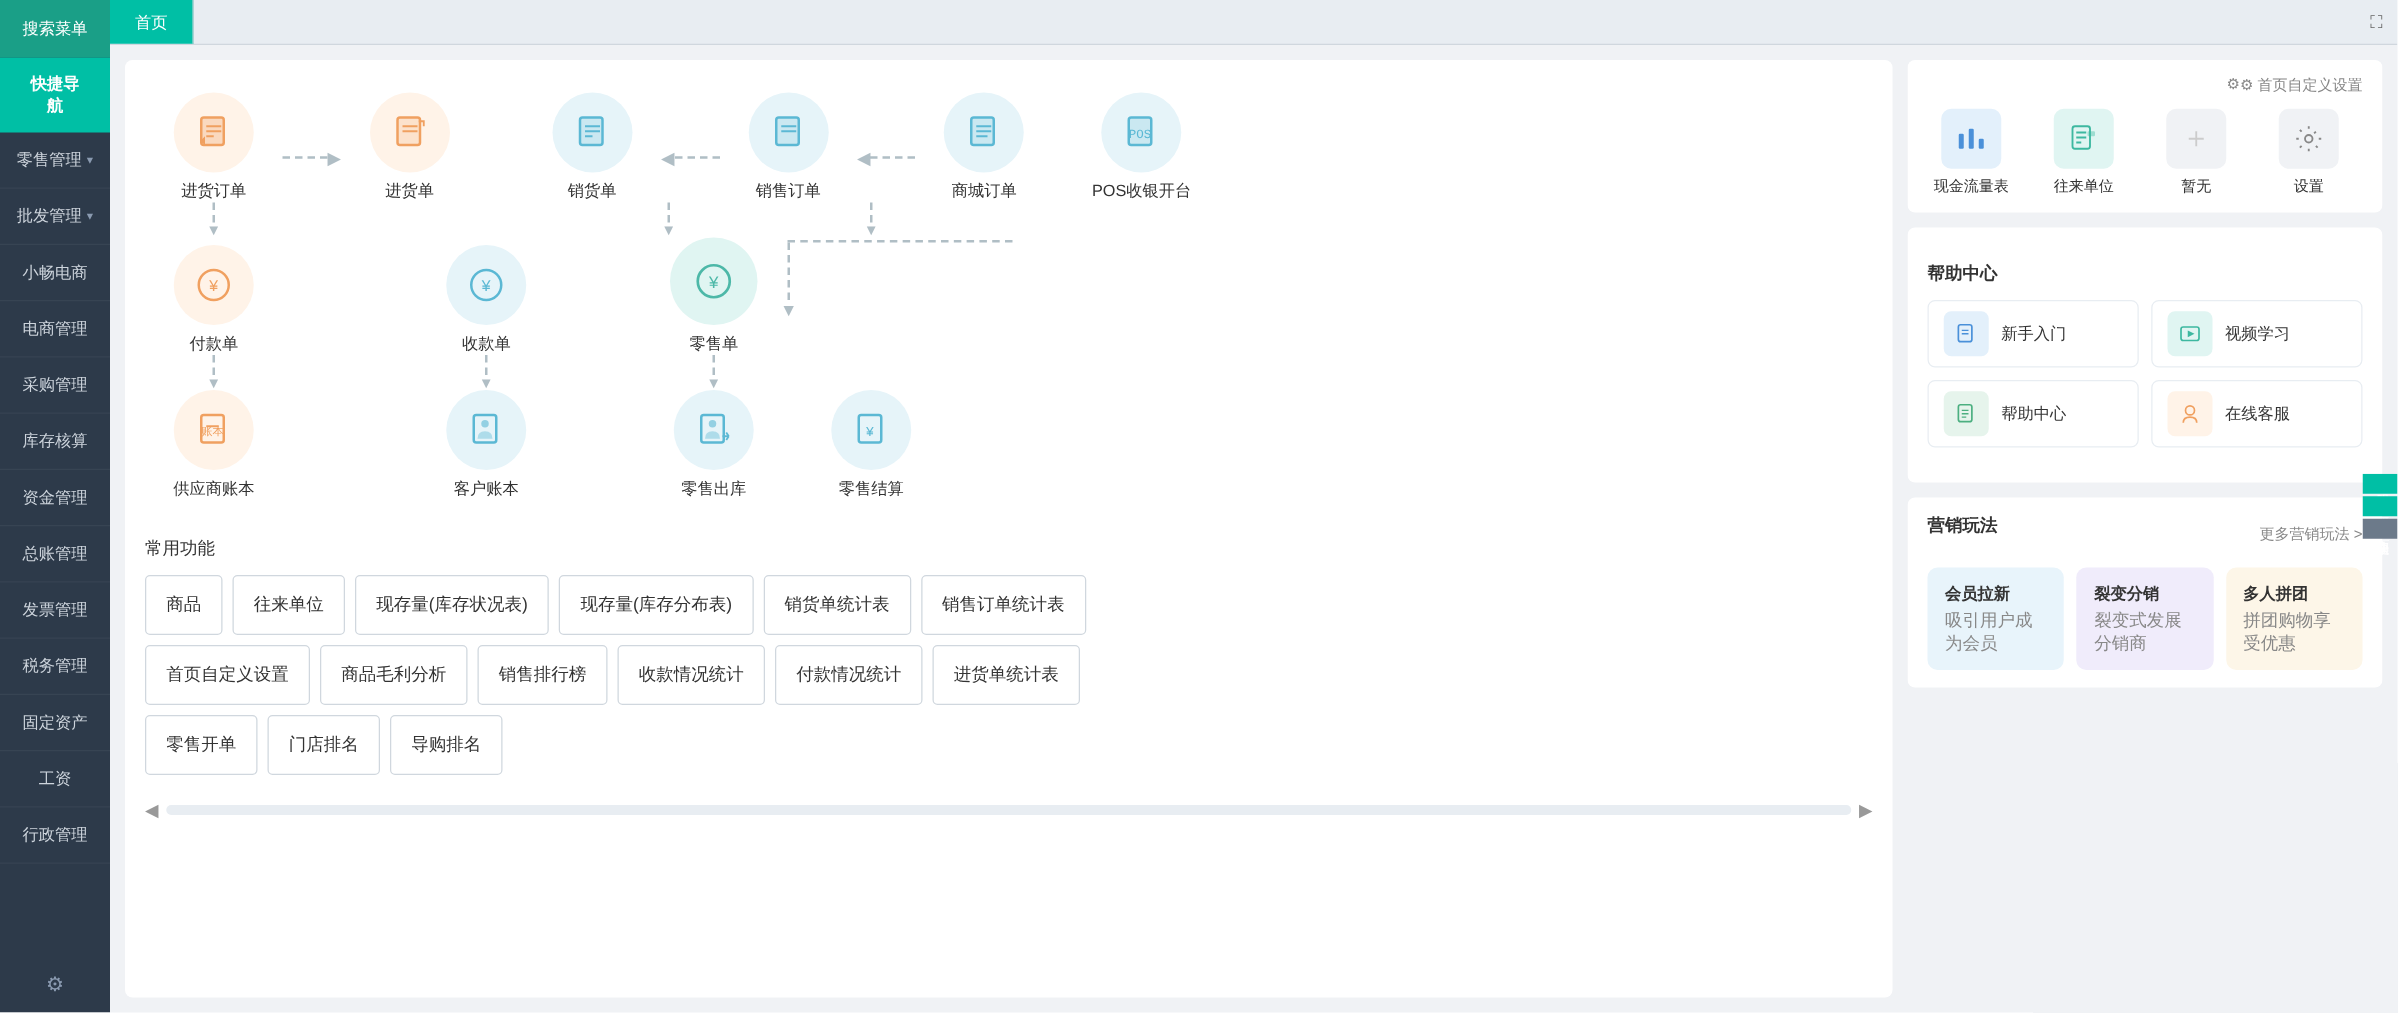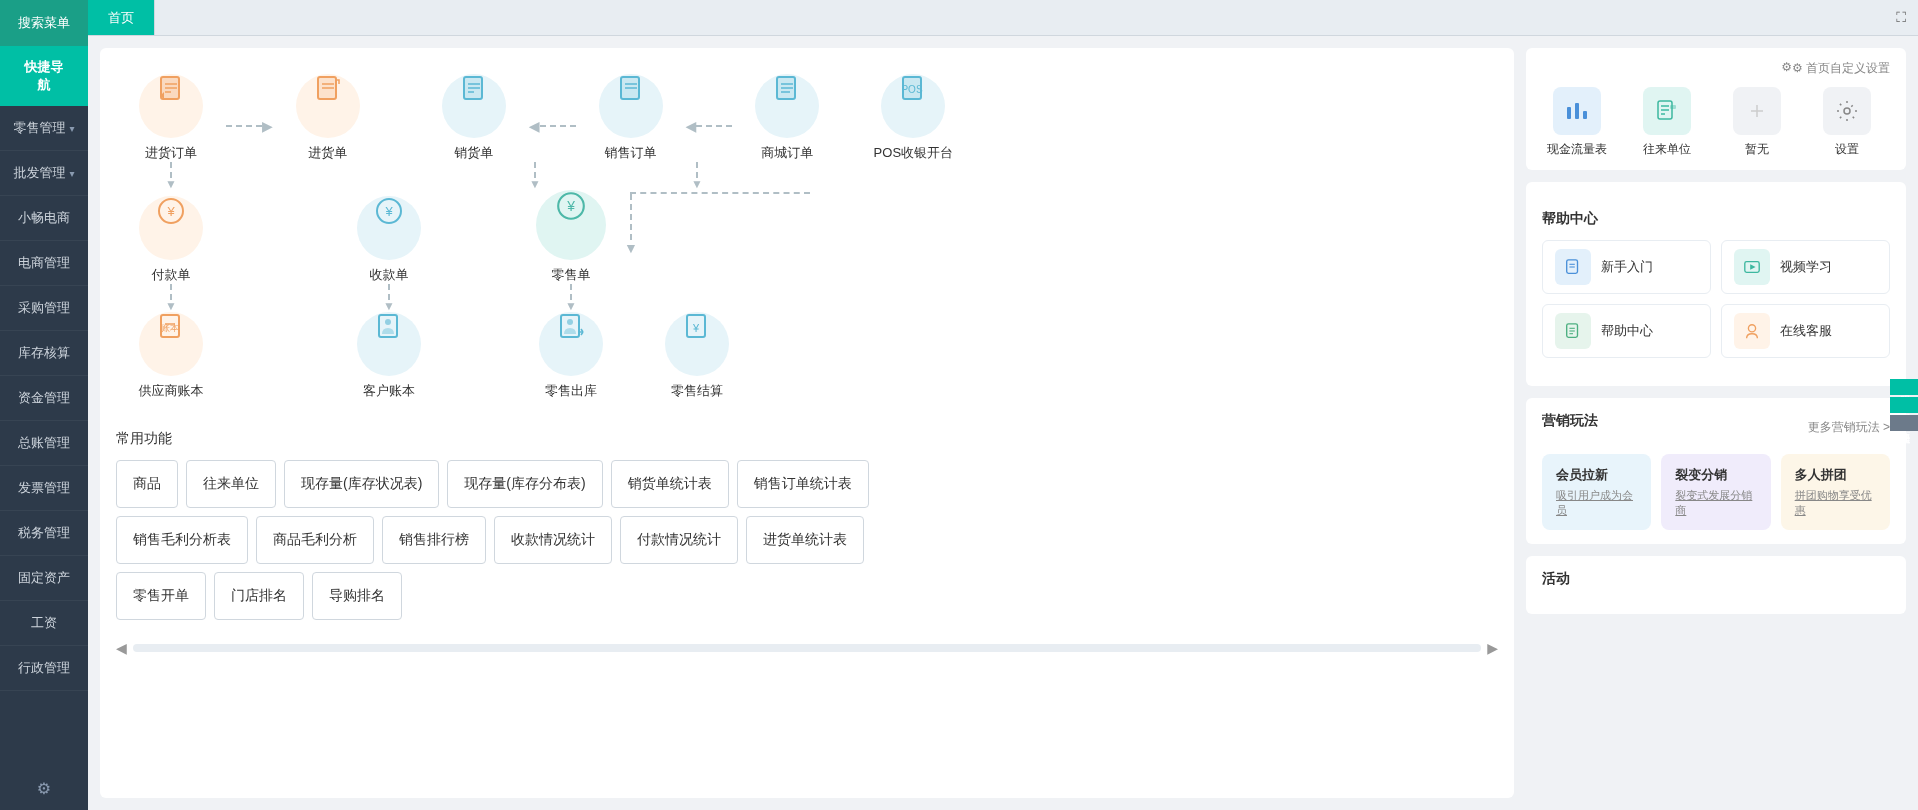--- a/index.html
+++ b/index.html
@@ -119,23 +119,25 @@
       align-items: center;
       cursor: pointer;
       flex-shrink: 0;
       width: 100px;
     }
     .flow-icon {
       width: 64px;
       height: 64px;
       border-radius: 50%;
       display: flex;
+      align-items: center;
       justify-content: center;
       font-size: 26px;
       margin-bottom: 6px;
+      font-family: Liberation Mono, monospace;
     }
     .flow-icon.orange { background: #fff3e8; color: #f0a060; }
     .flow-icon.blue { background: #e6f4f9; color: #5bb8d4; }
     .flow-icon.teal { background: #e0f5f2; color: #4db8a8; }
     .flow-label {
       font-size: 13px;
       color: #333;
       text-align: center;
       white-space: nowrap;
     }
@@ -321,23 +323,22 @@
     .marketing-item.purple-light { background: #f0ecfb; }
     .marketing-item.green-light { background: #e8f8f2; }
     .marketing-item.yellow-light { background: #fdf6e8; }
     .marketing-item-title {
       font-size: 13px;
       color: #333;
       font-weight: bold;
       margin-bottom: 4px;
     }
     .marketing-item-desc {
-      font-size: 11px;
+      font-size: 14px;
       color: #888;
-      text-decoration: underline;
     }
 
     
     .activity {
       background: #fff;
       border-radius: 6px;
       padding: 14px 16px;
     }
 
     
@@ -702,21 +703,21 @@
         <div class="common-title">常用功能</div>
         <div class="func-grid">
           <button class="func-btn">商品</button>
           <button class="func-btn">往来单位</button>
           <button class="func-btn">现存量(库存状况表)</button>
           <button class="func-btn">现存量(库存分布表)</button>
           <button class="func-btn">销货单统计表</button>
           <button class="func-btn">销售订单统计表</button>
         </div>
         <div class="func-grid">
-          <button class="func-btn">销售毛利分析表</button>
+          <button class="func-btn">首页自定义设置</button>
           <button class="func-btn">商品毛利分析</button>
           <button class="func-btn">销售排行榜</button>
           <button class="func-btn">收款情况统计</button>
           <button class="func-btn">付款情况统计</button>
           <button class="func-btn">进货单统计表</button>
         </div>
         <div class="func-grid">
           <button class="func-btn">零售开单</button>
           <button class="func-btn">门店排名</button>
           <button class="func-btn">导购排名</button>
@@ -841,23 +842,20 @@
             <div class="marketing-item-title">裂变分销</div>
             <div class="marketing-item-desc">裂变式发展分销商</div>
           </div>
           <div class="marketing-item yellow-light">
             <div class="marketing-item-title">多人拼团</div>
             <div class="marketing-item-desc">拼团购物享受优惠</div>
           </div>
         </div>
       </div>
 
-      <div class="activity">
-        <div class="section-title">活动</div>
-      </div>
 
     </div>
 
   </div>
 </div>
 
 <div class="float-buttons">
   <div class="float-btn">客服热线</div>
   <div class="float-btn">服务社区</div>
   <div class="float-btn gray">桌面快捷</div>

